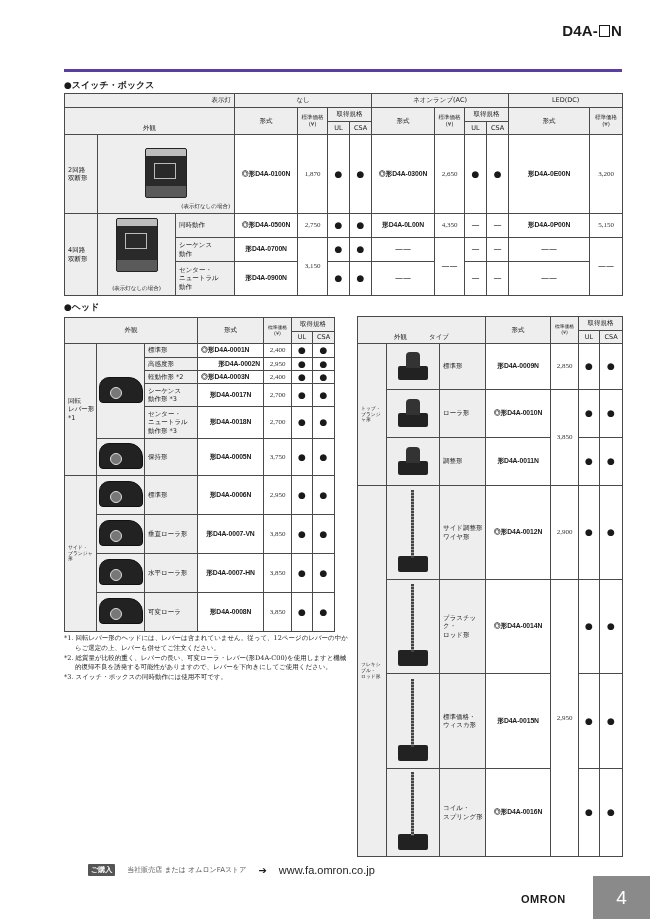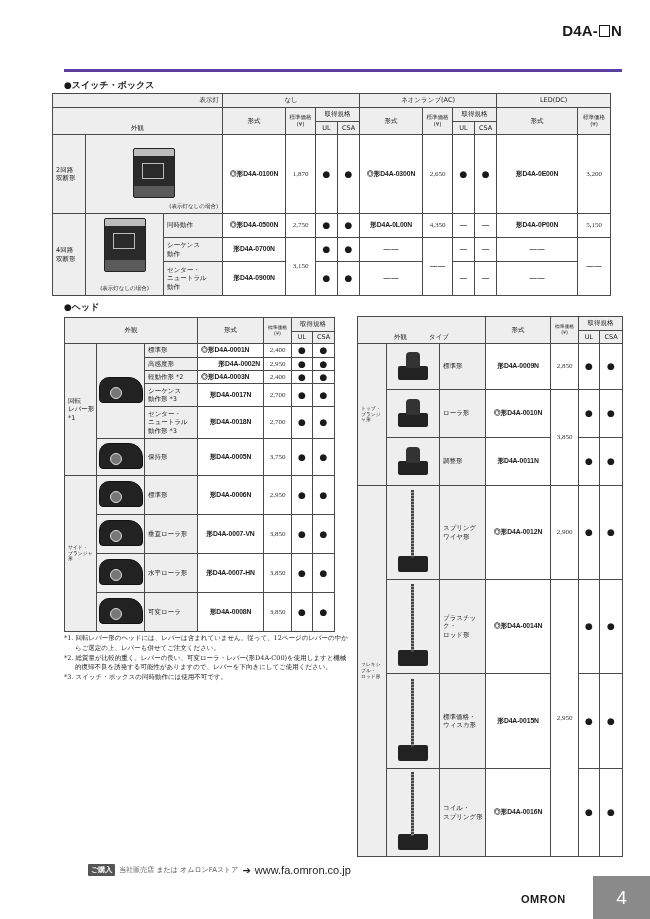--- a/index.html
+++ b/index.html
@@ -38,40 +38,40 @@
   .plunger-img { width: 30px; height: 30px; position: relative; }
   .plunger-img::before { content: ""; position: absolute; left: 0; bottom: 0; width: 30px; height: 14px; background: #222; border-radius: 2px; }
   .plunger-img::after { content: ""; position: absolute; left: 8px; bottom: 12px; width: 14px; height: 16px; background: #333; border-radius: 4px 4px 0 0; }
   .rod-img { width: 30px; position: relative; }
   .rod-img::before { content: ""; position: absolute; left: 0; bottom: 0; width: 30px; height: 16px; background: #222; border-radius: 2px; }
   .rod-img::after { content: ""; position: absolute; left: 13px; bottom: 14px; width: 3px; top: 0; background: repeating-linear-gradient(180deg,#444 0 2px,#999 2px 3px); }
 
   .notes { position: absolute; left: 64px; top: 634px; width: 286px; font-family: "DejaVu Serif", serif; font-size: 6.5px; line-height: 1.5; color: #222; }
   .notes .note { padding-left: 11px; text-indent: -11px; }
 
-  .footer { position: absolute; left: 88px; top: 864px; font-size: 7.5px; display: flex; align-items: center; gap: 4px; }
+  .footer { position: absolute; left: 88px; top: 864px; font-size: 7.5px; display: flex; align-items: center; gap: 12px; }
   .buy-badge { background: #555; color: #fff; font-weight: bold; font-size: 7px; padding: 1px 3px; border-radius: 1px; }
   .footer .store { color: #555; font-size: 7px; text-align: right; }
   .footer .arrow { font-weight: bold; font-size: 10px; }
   .footer .url { font-family: "Liberation Sans", sans-serif; font-size: 11px; color: #222; }
   .omron { position: absolute; left: 521px; top: 893px; font-family: "Liberation Sans", sans-serif; font-weight: bold; font-size: 11px; letter-spacing: 0.5px; }
   .page-num { position: absolute; left: 593px; top: 876px; width: 57px; height: 43px; background: #8a8a8a; color: #fff; font-family: "Liberation Sans", sans-serif; font-size: 19px; display: flex; align-items: center; justify-content: center; }
 </style>
 </head>
 <body>
 
 <div class="page-title">
   <span>D4A-</span><span class="box"></span><span>N</span>
 </div>
 
 <div class="rule"></div>
 
 <div class="section-title sb">●スイッチ・ボックス</div>
 
-<table class="outer" style="left:52px; top:93px; width:558px;border-radius:18px;">
+<table class="outer" style="left:64px; top:93px; width:558px;border-radius:18px;">
   <colgroup>
     <col style="width:33px">
       <col style="width:78px">
       <col style="width:59px">
     <col style="width:63px">
       <col style="width:30px">
       <col style="width:22px">
       <col style="width:22px">
     <col style="width:63px">
       <col style="width:30px">
@@ -337,21 +337,21 @@
     <td class="gray left" style="white-space:pre-line">調整形</td>
     <td class="model">形D4A-0011N</td>
     <td class="dot">●</td>
     <td class="dot">●</td>
   </tr>
 
   <tr style="height:94px">
     <td rowspan="4" class="gray left tiny" style="white-space:pre-line; vertical-align:middle">フレキシブル・
 ロッド形</td>
     <td class="gray"><span class="img-box rod-img" style="height:82px"></span></td>
-    <td class="gray left" style="white-space:pre-line">スプリング
+    <td class="gray left" style="white-space:pre-line">サイド調整形
 ワイヤ形</td>
     <td class="model">◎形D4A-0012N</td>
     <td class="price">2,900</td>
     <td class="dot">●</td>
     <td class="dot">●</td>
   </tr>
   <tr style="height:94px">
     <td class="gray"><span class="img-box rod-img" style="height:82px"></span></td>
     <td class="gray left" style="white-space:pre-line">プラスチック・
 ロッド形</td>

